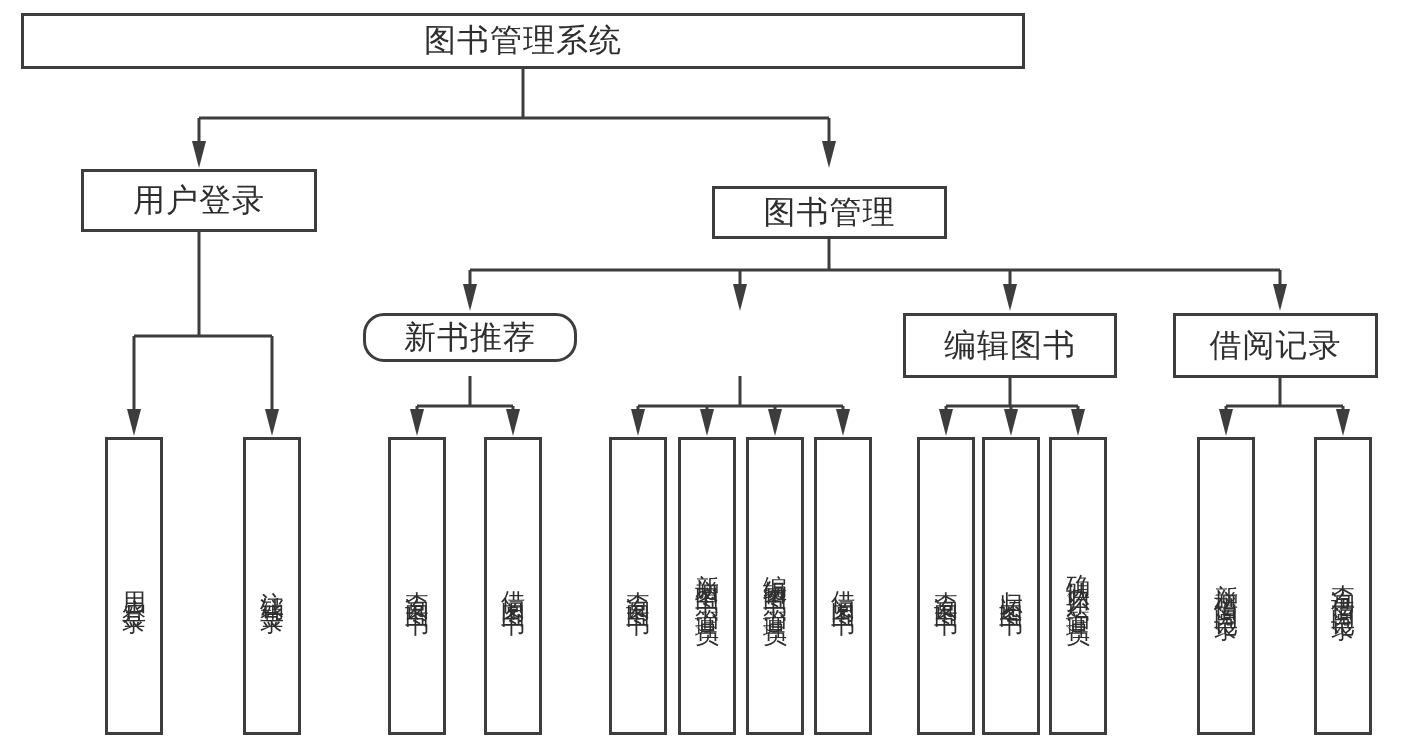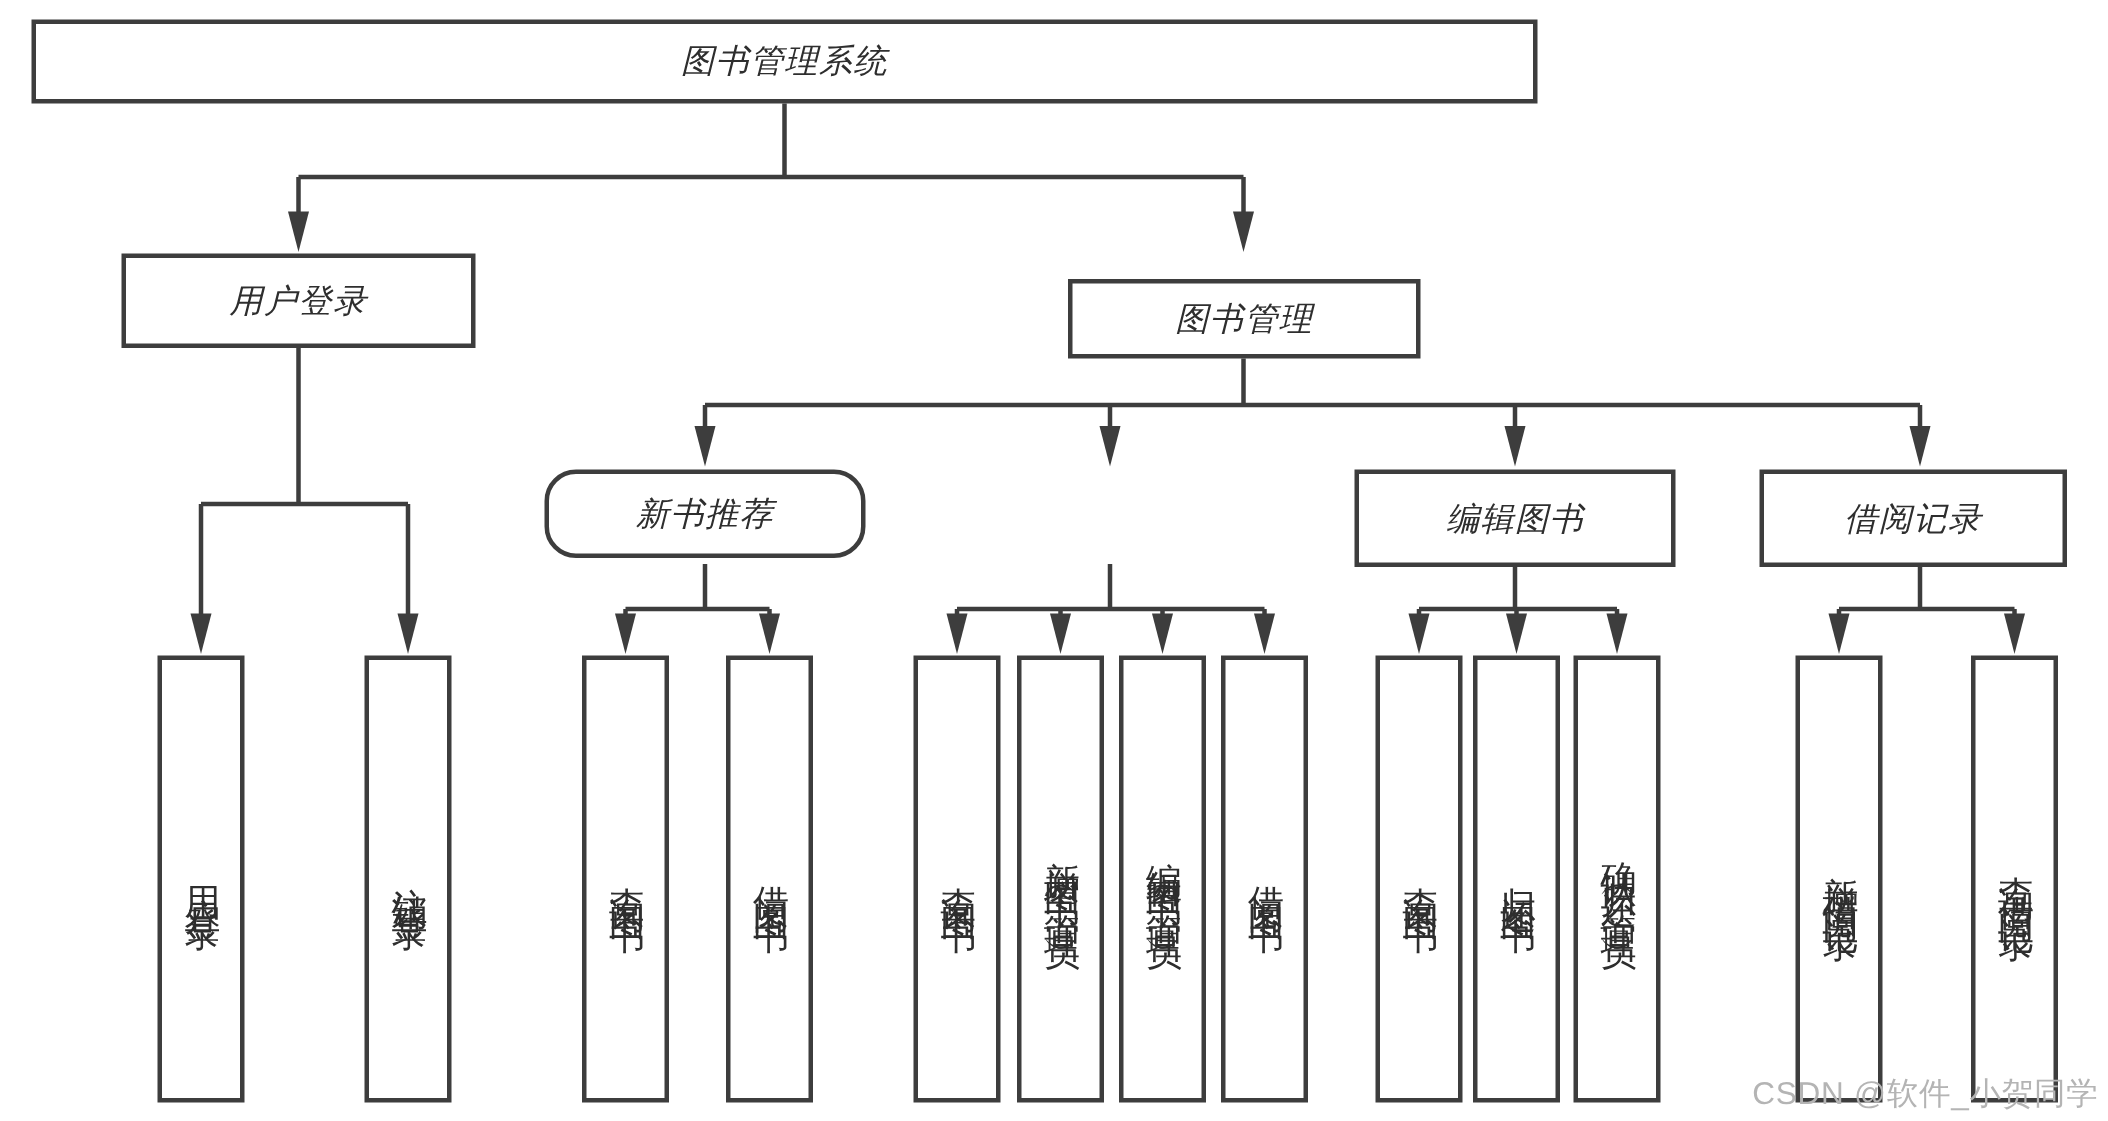--- a/index.html
+++ b/index.html
@@ -18,38 +18,38 @@
   .wires{position:absolute;left:0;top:0;z-index:0;}
   .node{
     position:absolute;
     box-sizing:border-box;
     border:3px solid var(--line);
     background:#ffffff;
     display:flex;align-items:center;justify-content:center;
     color:var(--ink);
     z-index:1;
   }
-  .htext{font-size:22px;letter-spacing:1px;color:var(--ink);font-style:italic;}
+  .htext{font-size:32px;letter-spacing:1px;color:var(--ink);}
   .leaf{top:437px;width:58px;height:298px;}
   .vtext{
     writing-mode:vertical-rl;
     text-orientation:mixed;
     font-size:24px;
     letter-spacing:7px;
     line-height:1;
     color:var(--ink);
     white-space:nowrap;
   }
   
   #n-root{left:21px;top:13px;width:1004px;height:56px;}
   
   #n-login{left:81px;top:169px;width:236px;height:63px;}
   #n-mgmt{left:712px;top:186px;width:235px;height:53px;}
   
-  #n-rec {left:363px;top:313px;width:214px;height:59px;border-radius:21px;}
+  #n-rec {left:363px;top:313px;width:214px;height:49px;border-radius:21px;}
   #n-bor {left:633px;top:313px;width:214px;height:65px;}
   #n-cur {left:903px;top:313px;width:214px;height:65px;}
   #n-hist{left:1173px;top:313px;width:205px;height:65px;}
   
   #l-a1{left:105px;} #l-a2{left:243px;}
   #l-b1{left:388px;} #l-b2{left:484px;}
   #l-c1{left:609px;} #l-c2{left:678px;} #l-c3{left:746px;} #l-c4{left:814px;}
   #l-d1{left:917px;} #l-d2{left:982px;} #l-d3{left:1049px;}
   #l-e1{left:1197px;} #l-e2{left:1314px;}
   .watermark{
@@ -155,15 +155,14 @@
     <span class="vtext">确认归还（管理员）</span>
   </div>
 
   <div class="node leaf" id="l-e1">
     <span class="vtext">新增借阅记录</span>
   </div>
   <div class="node leaf" id="l-e2">
     <span class="vtext">查询借阅记录</span>
   </div>
 
-  <div class="watermark">CSDN @软件_小贺同学</div>
 
 </div>
 
 </body></html>

